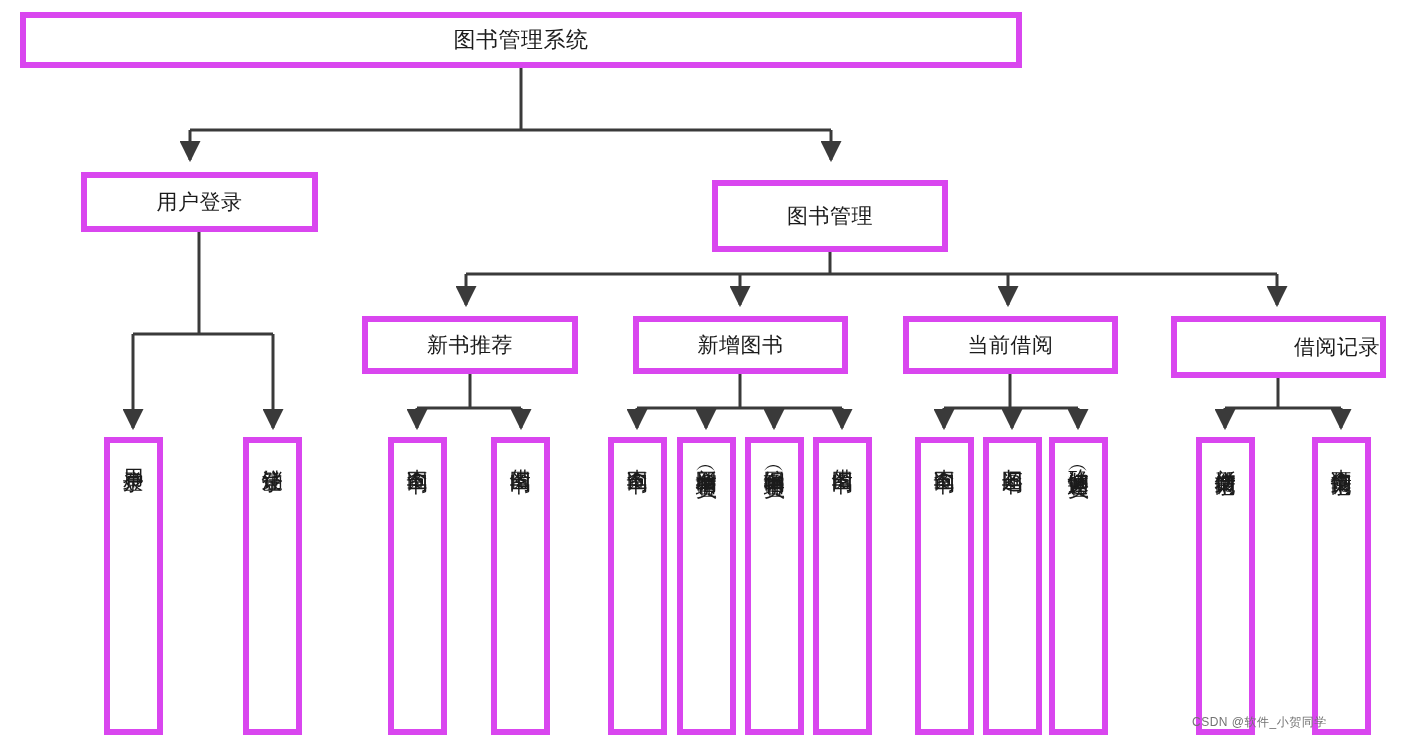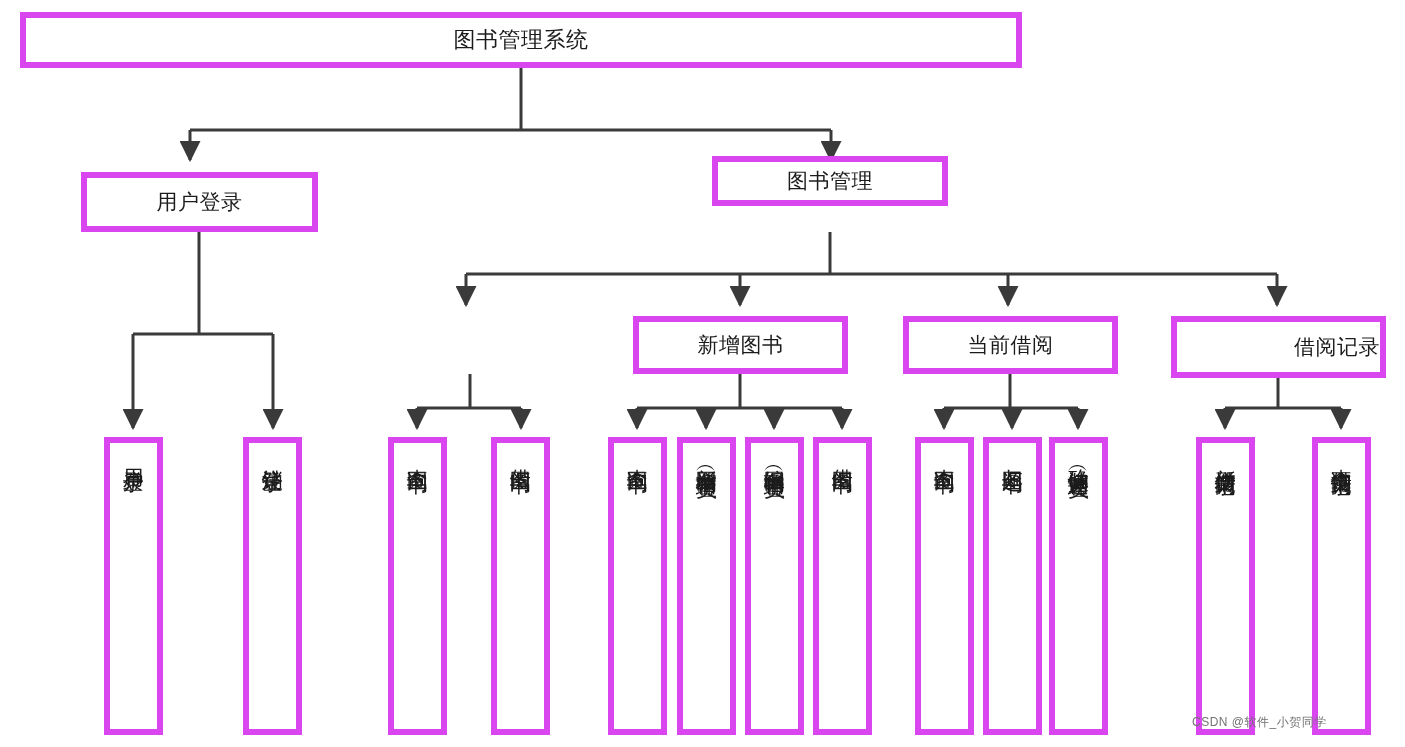--- a/index.html
+++ b/index.html
@@ -119,24 +119,27 @@
     </g>
   </svg>
 
   <div class="node root" style="left:20px; top:12px; width:1002px; height:56px;">
     <span class="label">图书管理系统</span>
   </div>
 
   <div class="node" style="left:81px; top:172px; width:237px; height:60px;">
     <span class="label">用户登录</span>
   </div>
-  <div class="node" style="left:712px; top:156px; width:236px; height:50px;">
+  <div class="node" style="left:712px; top:180px; width:236px; height:72px;">
     <span class="label">图书管理</span>
   </div>
 
+  <div class="node" style="left:362px; top:316px; width:216px; height:58px;">
+    <span class="label">新书推荐</span>
+  </div>
   <div class="node" style="left:633px; top:316px; width:215px; height:58px;">
     <span class="label">新增图书</span>
   </div>
   <div class="node" style="left:903px; top:316px; width:215px; height:58px;">
     <span class="label">当前借阅</span>
   </div>
   <div class="node" style="left:1171px; top:316px; width:215px; height:62px;justify-content:flex-end;">
     <span class="label">借阅记录</span>
   </div>
 

